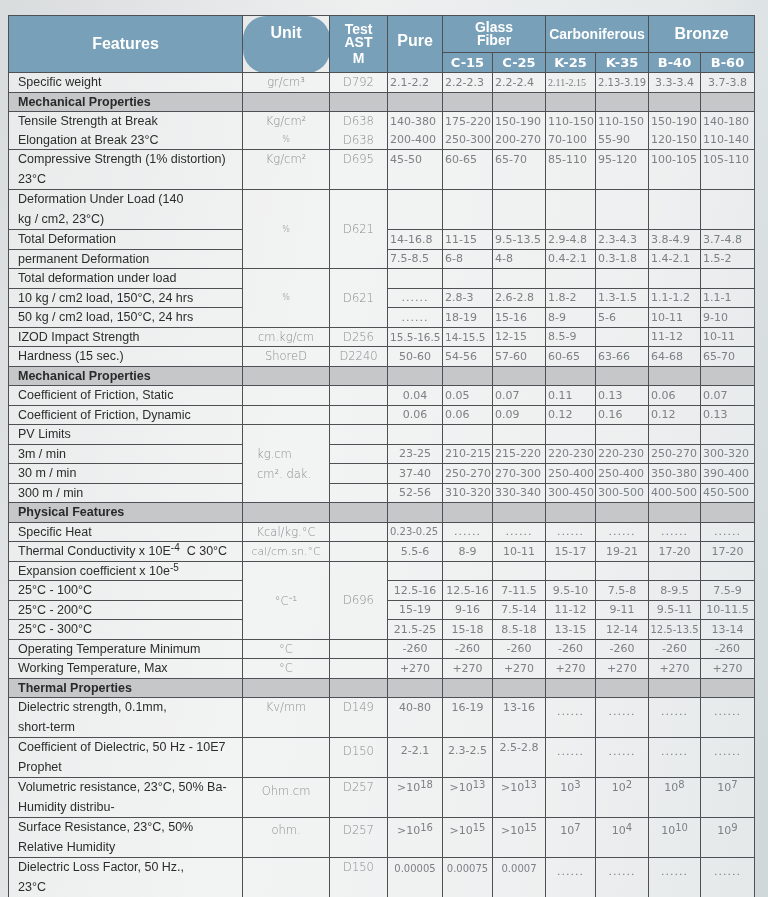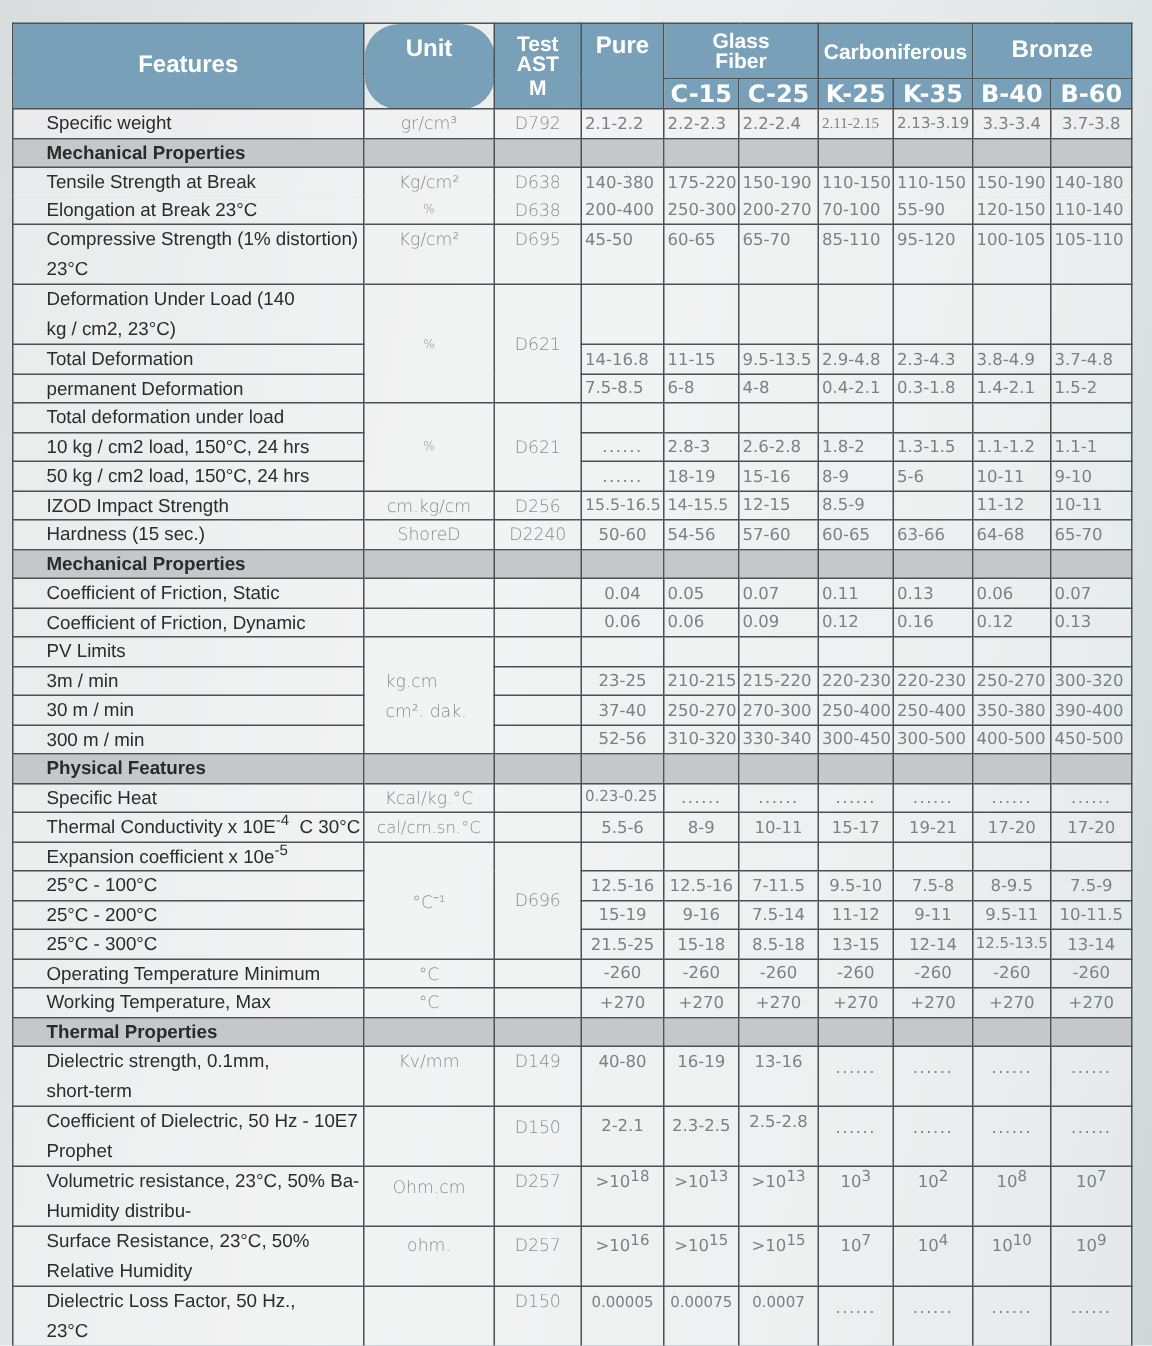--- a/index.html
+++ b/index.html
@@ -20,24 +20,24 @@
   col.c-c25 { width:53px; }
   col.c-k25 { width:50px; }
   col.c-k35 { width:53px; }
   col.c-b40 { width:52px; }
   col.c-b60 { width:54px; }
   thead th {
     background:#78a1b9; color:#ffffff; font-weight:bold;
     text-align:center; vertical-align:middle; font-size:16px;
   }
   thead th.sm { font-size:14px; line-height:13px; }
-  thead th.sub { font-size:16px; height:19px; font-family:"DejaVu Sans", sans-serif; }
+  thead th.sub { font-size:13px; height:19px; font-family:"DejaVu Sans", sans-serif; }
   thead tr.h1 th { height:36px; }
   tbody td { height:18.5px; font-size:12.5px; color:#2a2a2a; background:rgba(245,246,246,0.55); }
-  tbody td.feat { padding-left:22px; color:#2c2c2c; }
+  tbody td.feat { padding-left:9px; color:#2c2c2c; }
   tbody td.feat.two { white-space:normal; line-height:19.5px; vertical-align:top; }
   tbody td.unit, tbody td.test { text-align:center; color:#8a8d8f; font-family:"DejaVu Sans", sans-serif; font-size:11.5px; font-weight:300; }
   tbody td.unit.top, tbody td.test.top { vertical-align:top; padding-top:2px; }
   tbody td.val { font-family:"DejaVu Sans", sans-serif; font-size:11px; color:#7c8184; padding-left:2px; }
   tbody td.val.c { text-align:center; padding-left:0; }
   tbody td.val.top { vertical-align:top; padding-top:3px; }
   tbody tr.section td { background:#c6c7c8; }
   tbody tr.section td.feat { font-weight:bold; color:#2a2a2a; }
   sup { font-size:10px; vertical-align:top; line-height:8px; }
   .dots { letter-spacing:1px; font-size:9px; }
@@ -63,21 +63,21 @@
   </colgroup>
   <thead>
     <tr class="h1">
       <th rowspan="2">Features</th>
       <th rowspan="2" style="vertical-align:top;padding-top:8px;border-radius:23px;">Unit</th>
       <th rowspan="2" class="sm">
         <div>Test</div>
         <div>AST</div>
         <div style="margin-top:3px;">M</div>
       </th>
-      <th rowspan="2" style="vertical-align:top;padding-top:6px;">Pure</th>
+      <th rowspan="2" style="vertical-align:top;padding-top:16px;">Pure</th>
       <th colspan="2" class="sm">
         <div>Glass</div>
         <div>Fiber</div>
       </th>
       <th colspan="2" style="font-size:14px;">Carboniferous</th>
       <th colspan="2">Bronze</th>
     </tr>
     <tr>
       <th class="sub">C-15</th>
       <th class="sub">C-25</th>

